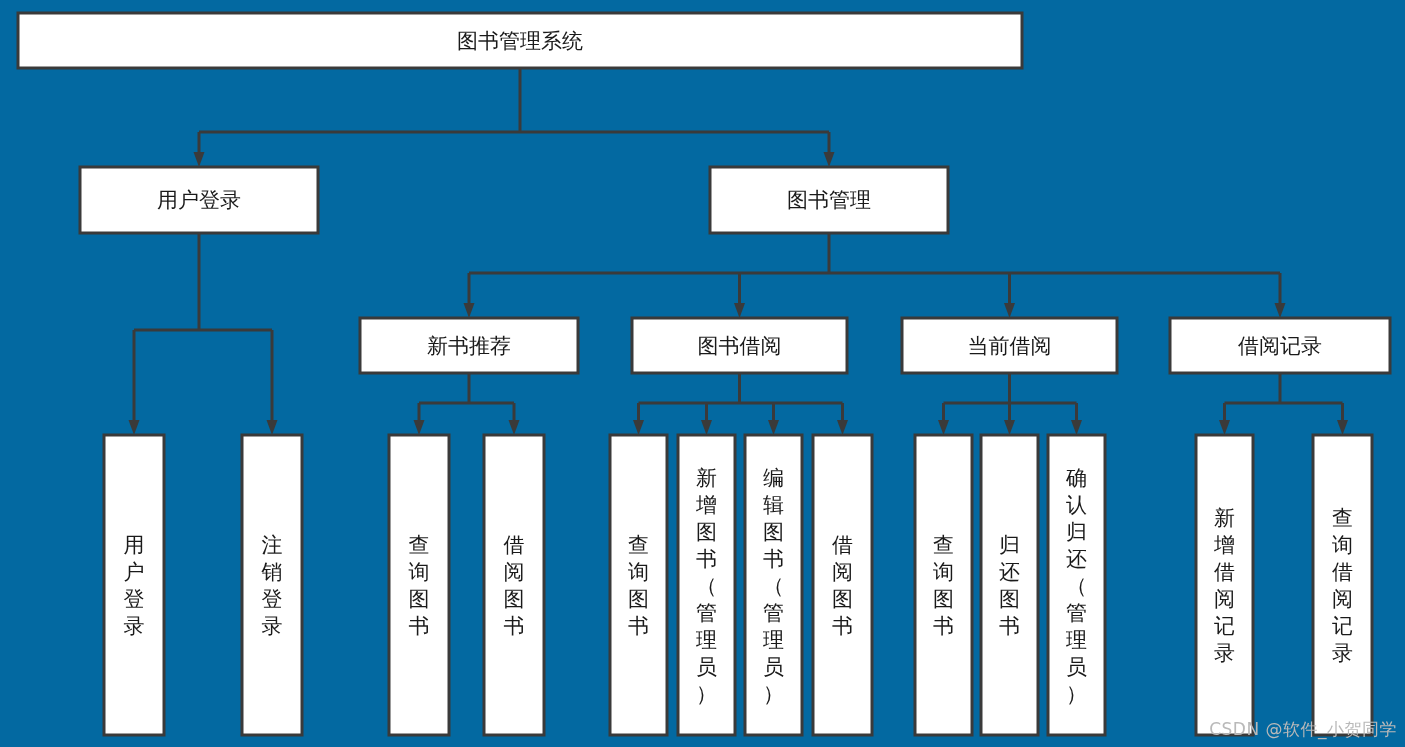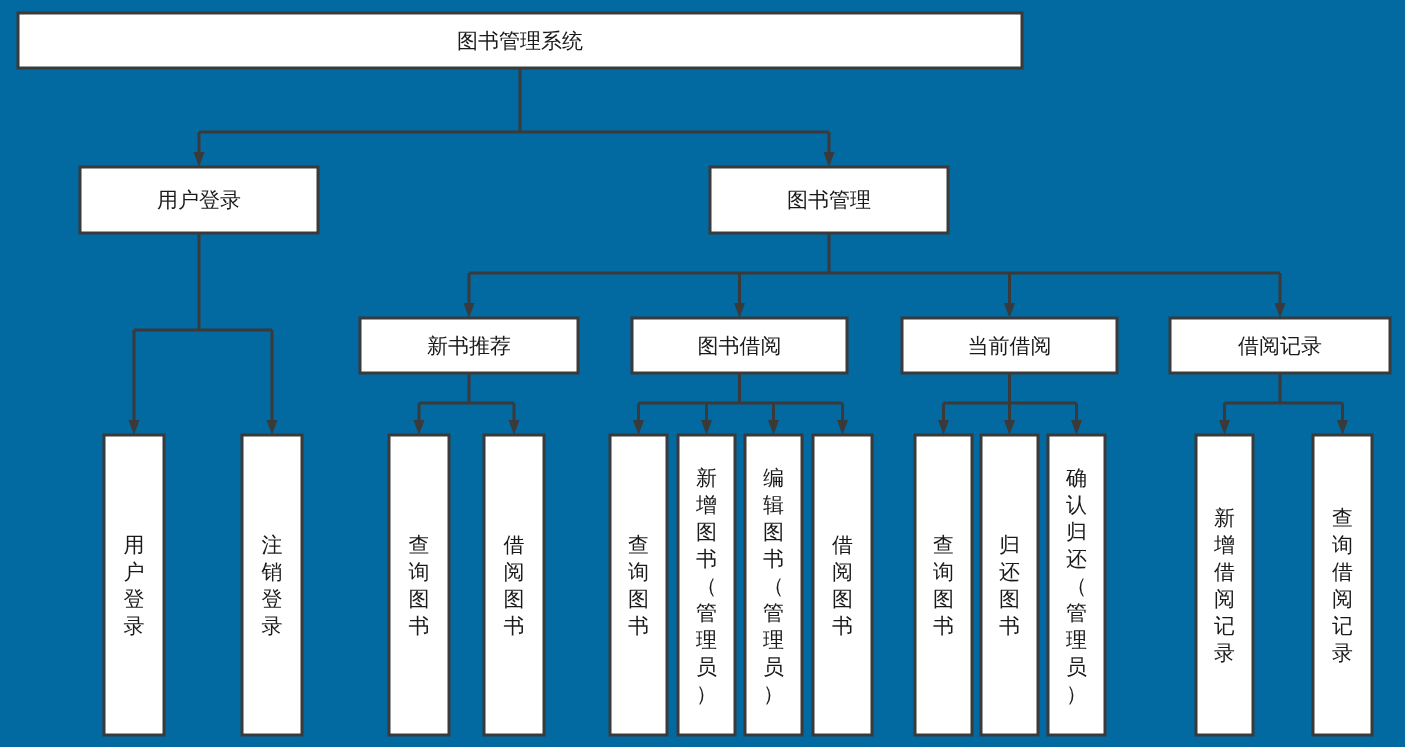--- a/index.html
+++ b/index.html
@@ -214,13 +214,14 @@
         <g>
           <rect x="1196" y="435" width="57" height="300" class="node-box"></rect>
           <text x="1224.5" class="node-label-v"><tspan x="1224.5" y="525.06">新</tspan><tspan x="1224.5" y="552.06">增</tspan><tspan x="1224.5" y="579.06">借</tspan><tspan x="1224.5" y="606.06">阅</tspan><tspan x="1224.5" y="633.06">记</tspan><tspan x="1224.5" y="660.06">录</tspan></text>
         </g>
         <g>
           <rect x="1313" y="435" width="59" height="300" class="node-box"></rect>
           <text x="1342.5" class="node-label-v"><tspan x="1342.5" y="525.06">查</tspan><tspan x="1342.5" y="552.06">询</tspan><tspan x="1342.5" y="579.06">借</tspan><tspan x="1342.5" y="606.06">阅</tspan><tspan x="1342.5" y="633.06">记</tspan><tspan x="1342.5" y="660.06">录</tspan></text>
         </g>
       </g>
   </svg>
+  <div class="watermark">CSDN @软件_小贺同学</div>
 </div>
 
 </body></html>

